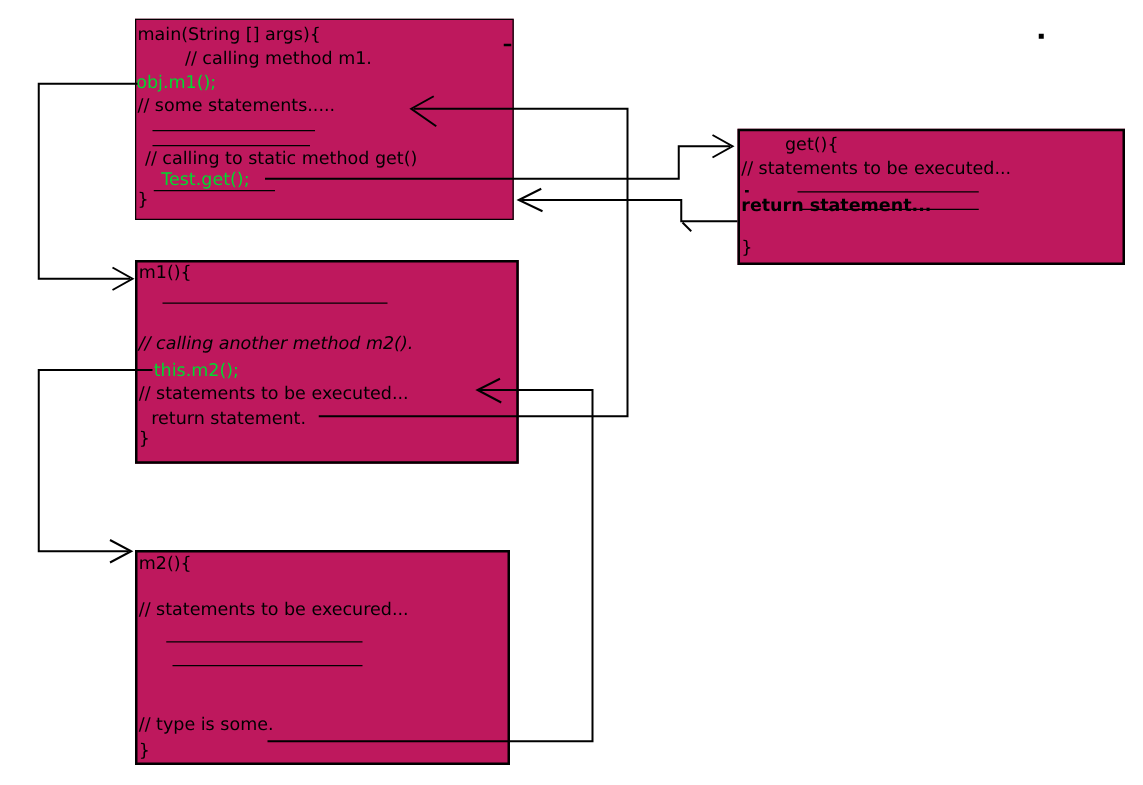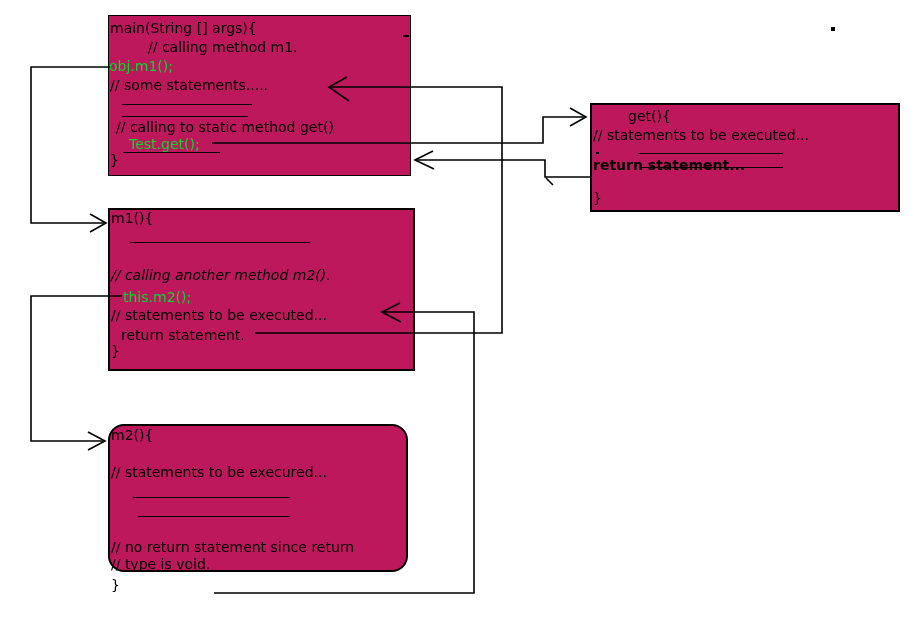--- a/index.html
+++ b/index.html
@@ -80,27 +80,26 @@
   <div class="box" style="left:108px; top:208px; width:307px; height:163px;">
     <span class="ln" style="left:1px; top:0px;">m1(){</span>
     <div class="ul" style="left:20px; top:32px; width:180px;"></div>
     <span class="ln" style="left:1px; top:57px;font-style:italic;">// calling another method m2().</span>
     <span class="ln green" style="left:13px; top:79px;">this.m2();</span>
     <span class="ln" style="left:1px; top:97px;">// statements to be executed...</span>
     <span class="ln" style="left:1px; top:117px;margin-left:10px;">return statement.</span>
     <span class="ln" style="left:1px; top:133px;">}</span>
   </div>
 
-  <div class="box" style="left:108px; top:424px; width:300px; height:148px;border-radius:16px;">
+  <div class="box" style="left:108px; top:440px; width:300px; height:172px;">
     <span class="ln" style="left:1px; top:1px;">m2(){</span>
     <span class="ln" style="left:1px; top:38px;">// statements to be execured...</span>
     <div class="ul" style="left:23px; top:71px; width:157px;"></div>
     <div class="ul" style="left:28px; top:90px; width:152px;"></div>
-    <span class="ln" style="left:1px; top:113px;">// no return statement since return</span>
-    <span class="ln" style="left:1px; top:130px;">// type is void.</span>
+    <span class="ln" style="left:1px; top:130px;">// type is some.</span>
     <span class="ln" style="left:1px; top:151px;">}</span>
   </div>
 
   <svg class="flow" viewBox="0 0 914 628">
 
     <g>
       <path d="M110,67 H31 V223 H104"></path>
       <path d="M90,214 L106,223 L90,232"></path>
     </g>
 

